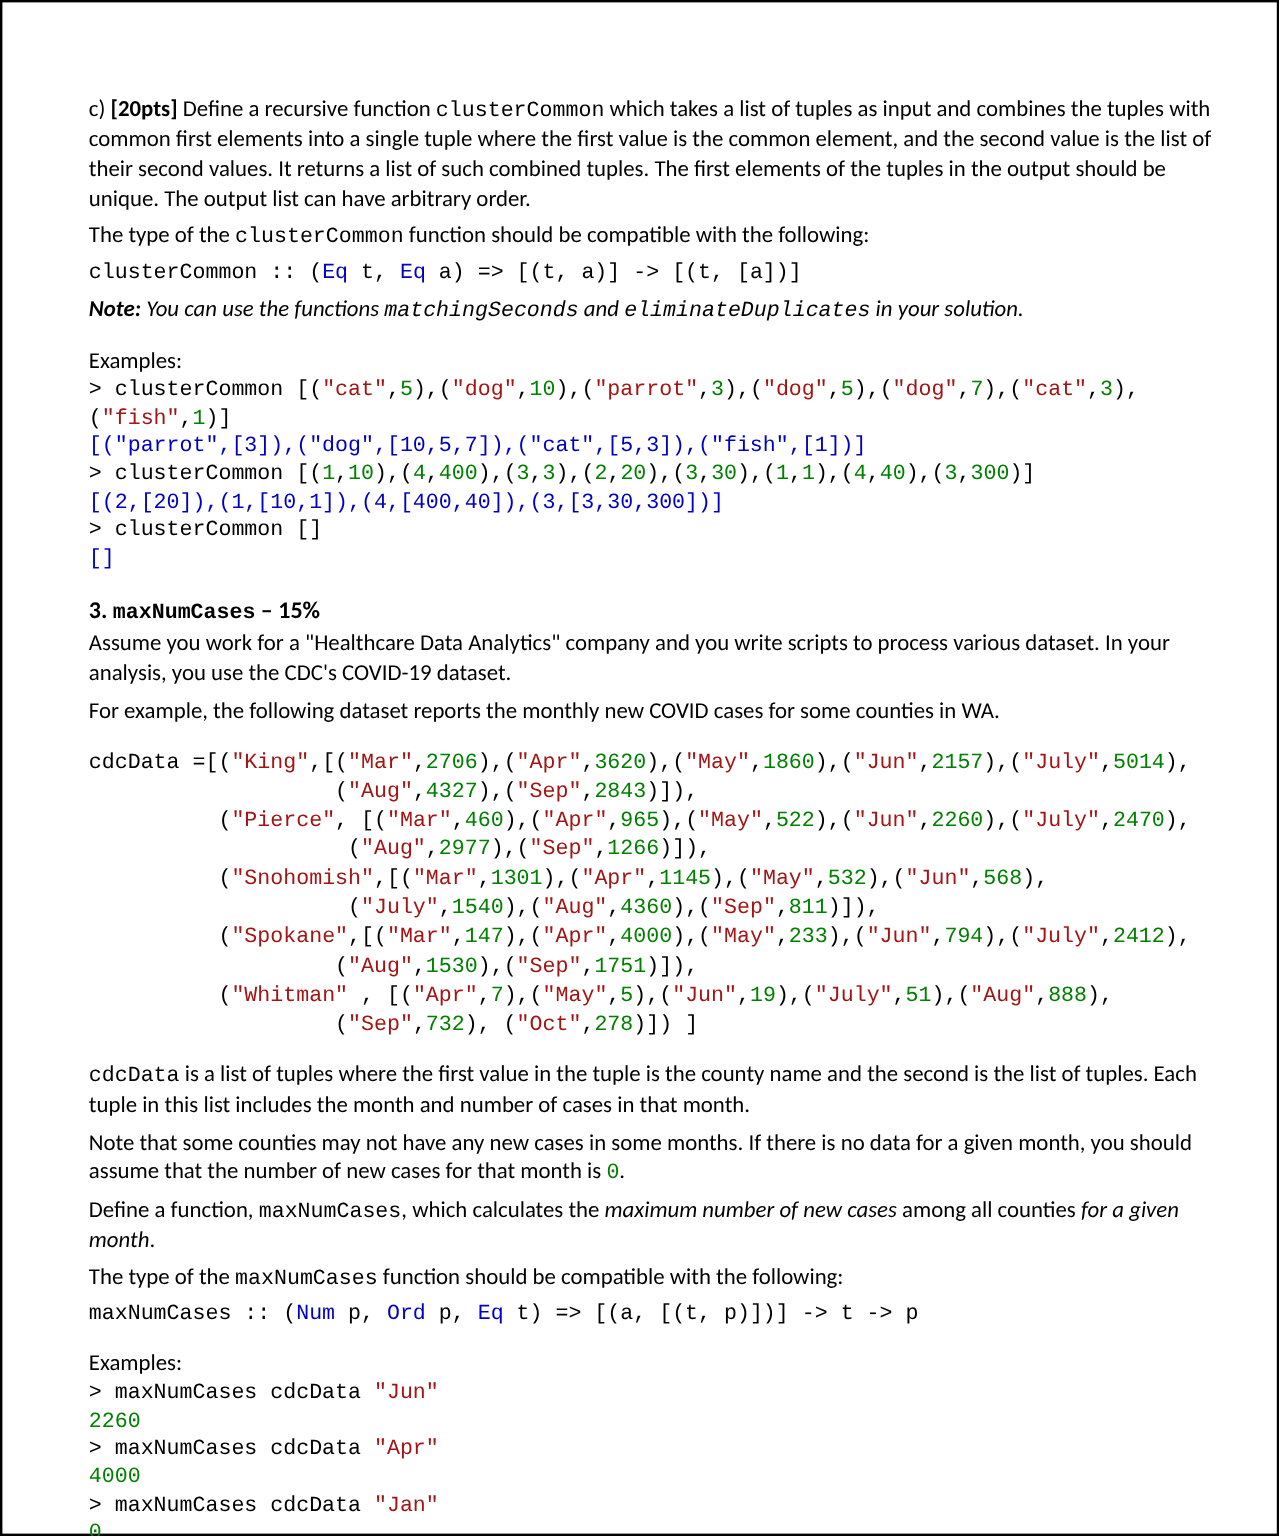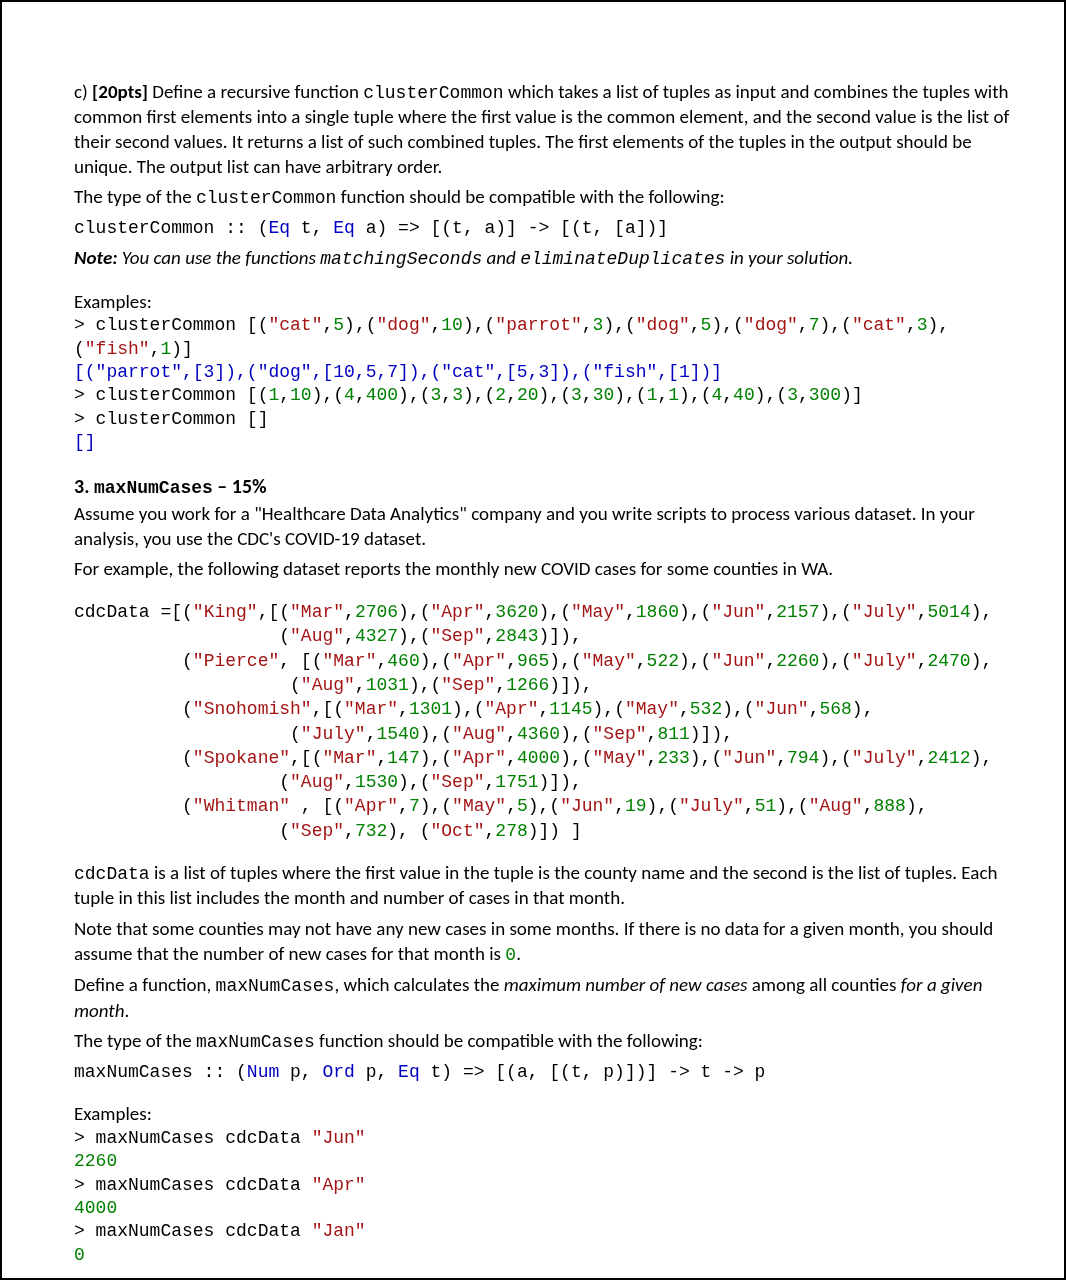--- a/index.html
+++ b/index.html
@@ -69,36 +69,37 @@
   <div>Examples:</div>
 
   <div class="mono">
     <span>&gt; clusterCommon [(</span><span class="str-red">"cat"</span>,<span class="num-grn">5</span>),(<span class="str-red">"dog"</span>,<span class="num-grn">10</span>),(<span class="str-red">"parrot"</span>,<span class="num-grn">3</span>),(<span class="str-red">"dog"</span>,<span class="num-grn">5</span>),(<span class="str-red">"dog"</span>,<span class="num-grn">7</span>),(<span class="str-red">"cat"</span>,<span class="num-grn">3</span>),<br>(<span class="str-red">"fish"</span>,<span class="num-grn">1</span>)]
   </div>
   <div class="mono out-blue">[("parrot",[3]),("dog",[10,5,7]),("cat",[5,3]),("fish",[1])]</div>
 
   <div class="mono">
     <span>&gt; clusterCommon [(</span><span class="num-grn">1</span>,<span class="num-grn">10</span>),(<span class="num-grn">4</span>,<span class="num-grn">400</span>),(<span class="num-grn">3</span>,<span class="num-grn">3</span>),(<span class="num-grn">2</span>,<span class="num-grn">20</span>),(<span class="num-grn">3</span>,<span class="num-grn">30</span>),(<span class="num-grn">1</span>,<span class="num-grn">1</span>),(<span class="num-grn">4</span>,<span class="num-grn">40</span>),(<span class="num-grn">3</span>,<span class="num-grn">300</span>)]
   </div>
+  <div class="mono out-blue">[(2,[20]),(1,[10,1]),(4,[400,40]),(3,[3,30,300])]</div>
 
   <div class="mono">&gt; clusterCommon []</div>
   <div class="mono out-blue block">[]</div>
 
   <div class="section-title">
     <span>3.</span>
     <span class="mono bold">maxNumCases</span><span> – 15%</span>
   </div>
 
   <div class="para">Assume  you work for a "Healthcare Data Analytics" company and you write scripts to process various dataset. In your analysis, you use the CDC's COVID-19 dataset.</div>
   <div class="block">For example, the following dataset reports the monthly new COVID cases for some counties in WA.</div>
 
   <div class="codeblock block">cdcData =[(<span class="str-red">"King"</span>,[(<span class="str-red">"Mar"</span>,<span class="num-grn">2706</span>),(<span class="str-red">"Apr"</span>,<span class="num-grn">3620</span>),(<span class="str-red">"May"</span>,<span class="num-grn">1860</span>),(<span class="str-red">"Jun"</span>,<span class="num-grn">2157</span>),(<span class="str-red">"July"</span>,<span class="num-grn">5014</span>),
                    (<span class="str-red">"Aug"</span>,<span class="num-grn">4327</span>),(<span class="str-red">"Sep"</span>,<span class="num-grn">2843</span>)]),
           (<span class="str-red">"Pierce"</span>, [(<span class="str-red">"Mar"</span>,<span class="num-grn">460</span>),(<span class="str-red">"Apr"</span>,<span class="num-grn">965</span>),(<span class="str-red">"May"</span>,<span class="num-grn">522</span>),(<span class="str-red">"Jun"</span>,<span class="num-grn">2260</span>),(<span class="str-red">"July"</span>,<span class="num-grn">2470</span>),
-                    (<span class="str-red">"Aug"</span>,<span class="num-grn">1031</span>),(<span class="str-red">"Sep"</span>,<span class="num-grn">1266</span>)]),
+                    (<span class="str-red">"Aug"</span>,<span class="num-grn">2977</span>),(<span class="str-red">"Sep"</span>,<span class="num-grn">1266</span>)]),
           (<span class="str-red">"Snohomish"</span>,[(<span class="str-red">"Mar"</span>,<span class="num-grn">1301</span>),(<span class="str-red">"Apr"</span>,<span class="num-grn">1145</span>),(<span class="str-red">"May"</span>,<span class="num-grn">532</span>),(<span class="str-red">"Jun"</span>,<span class="num-grn">568</span>),
                     (<span class="str-red">"July"</span>,<span class="num-grn">1540</span>),(<span class="str-red">"Aug"</span>,<span class="num-grn">4360</span>),(<span class="str-red">"Sep"</span>,<span class="num-grn">811</span>)]),
           (<span class="str-red">"Spokane"</span>,[(<span class="str-red">"Mar"</span>,<span class="num-grn">147</span>),(<span class="str-red">"Apr"</span>,<span class="num-grn">4000</span>),(<span class="str-red">"May"</span>,<span class="num-grn">233</span>),(<span class="str-red">"Jun"</span>,<span class="num-grn">794</span>),(<span class="str-red">"July"</span>,<span class="num-grn">2412</span>),
                    (<span class="str-red">"Aug"</span>,<span class="num-grn">1530</span>),(<span class="str-red">"Sep"</span>,<span class="num-grn">1751</span>)]),
           (<span class="str-red">"Whitman"</span> , [(<span class="str-red">"Apr"</span>,<span class="num-grn">7</span>),(<span class="str-red">"May"</span>,<span class="num-grn">5</span>),(<span class="str-red">"Jun"</span>,<span class="num-grn">19</span>),(<span class="str-red">"July"</span>,<span class="num-grn">51</span>),(<span class="str-red">"Aug"</span>,<span class="num-grn">888</span>),
                    (<span class="str-red">"Sep"</span>,<span class="num-grn">732</span>), (<span class="str-red">"Oct"</span>,<span class="num-grn">278</span>)]) ]</div>
 
   <div class="para">
     <span class="mono">cdcData</span><span> is a list of tuples where the first value in the tuple is the county name and the second is the list of tuples. Each tuple in this list includes the month and number of cases in that month.</span>
   </div>

